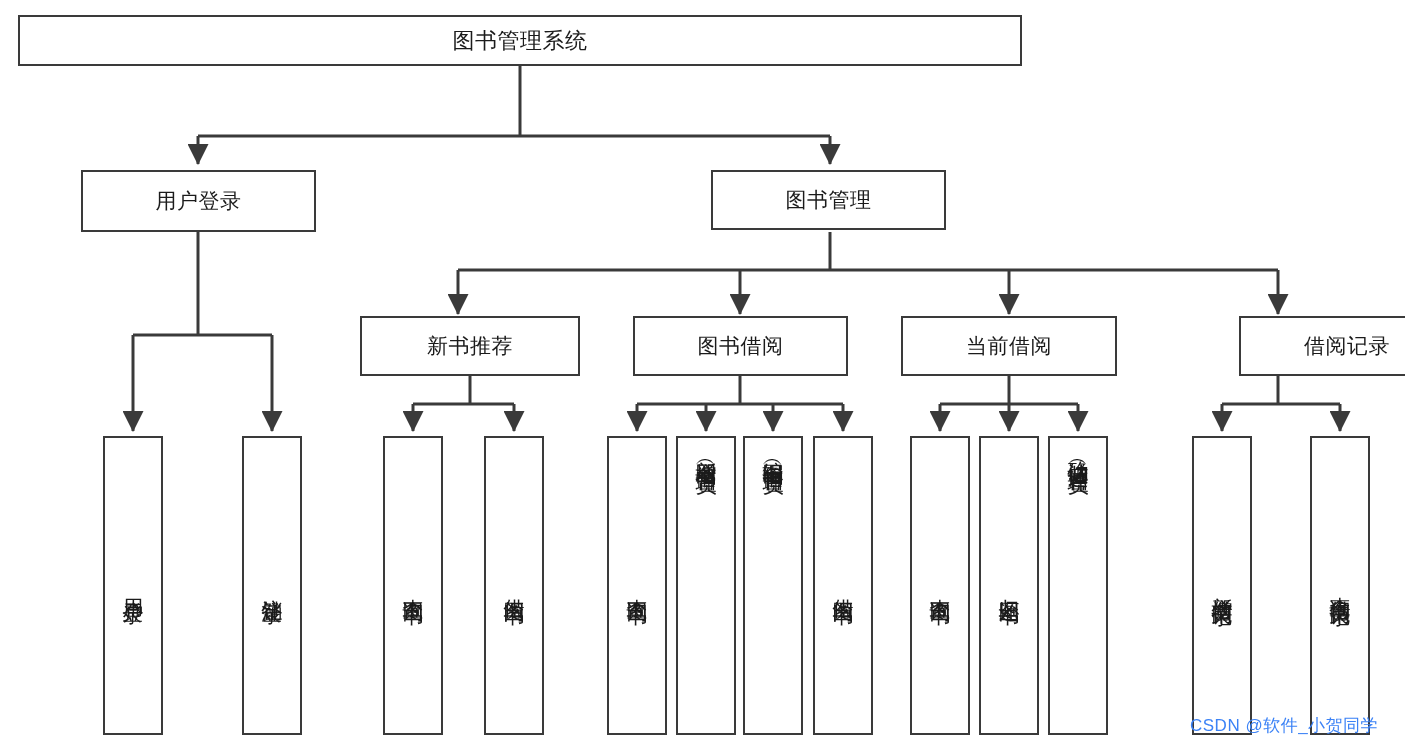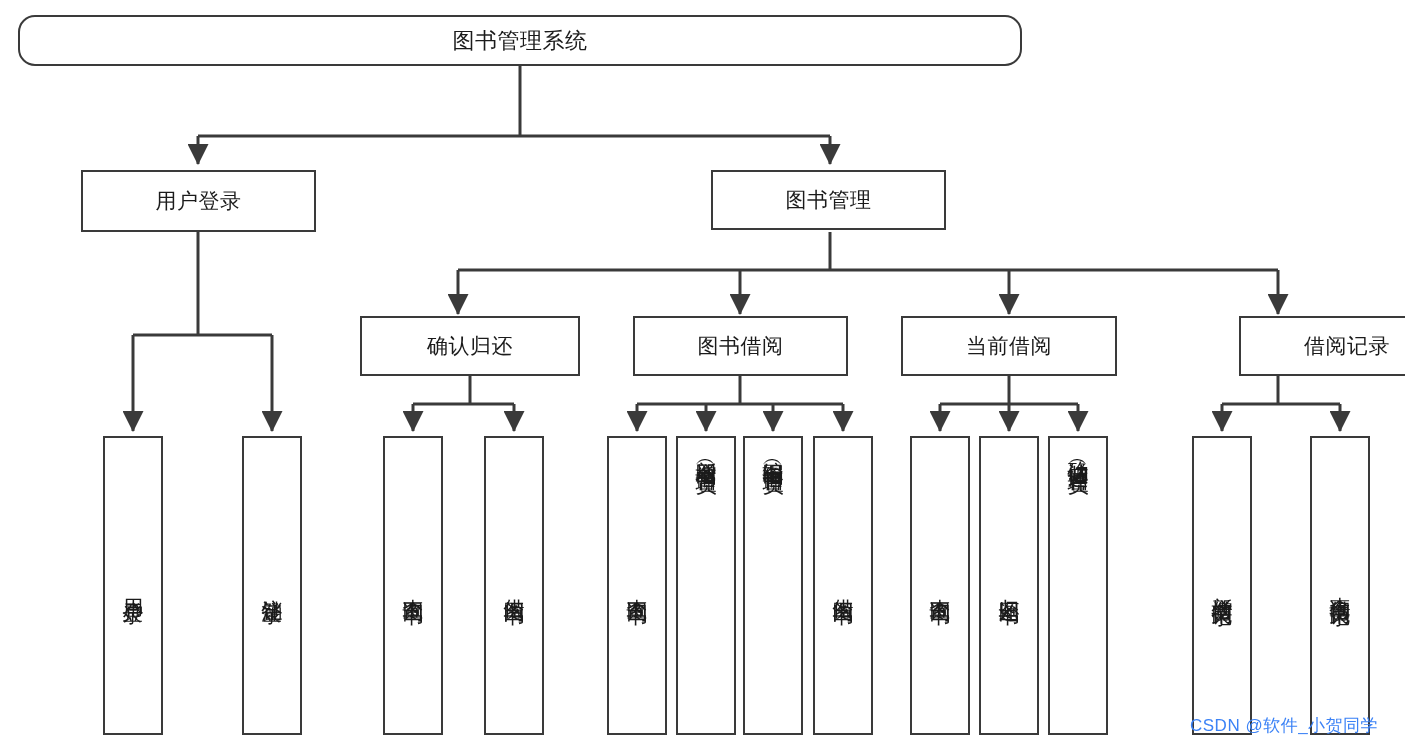--- a/index.html
+++ b/index.html
@@ -120,34 +120,34 @@
       <path d="M 1009 404 L 1009 431" marker-end="url(#arrow)"></path>
       <path d="M 1078 404 L 1078 431" marker-end="url(#arrow)"></path>
 
       <path d="M 1278 376 L 1278 404"></path>
       <path d="M 1222 404 L 1340 404"></path>
       <path d="M 1222 404 L 1222 431" marker-end="url(#arrow)"></path>
       <path d="M 1340 404 L 1340 431" marker-end="url(#arrow)"></path>
     </g>
   </svg>
 
-  <div class="node root horiz" style="left:18px; top:15px; width:1004px; height:51px;border-radius:17px;">
+  <div class="node root horiz" style="left:18px; top:15px; width:1004px; height:51px;">
     <span class="label">图书管理系统</span>
   </div>
 
   <div class="node horiz" style="left:81px; top:170px; width:235px; height:62px;">
     <span class="label">用户登录</span>
   </div>
 
   <div class="node horiz" style="left:711px; top:170px; width:235px; height:60px;">
     <span class="label">图书管理</span>
   </div>
 
   <div class="node horiz" style="left:360px; top:316px; width:220px; height:60px;">
-    <span class="label">确认归还</span>
+    <span class="label">新书推荐</span>
   </div>
 
   <div class="node horiz" style="left:633px; top:316px; width:215px; height:60px;">
     <span class="label">图书借阅</span>
   </div>
 
   <div class="node horiz" style="left:901px; top:316px; width:216px; height:60px;">
     <span class="label">当前借阅</span>
   </div>
 

